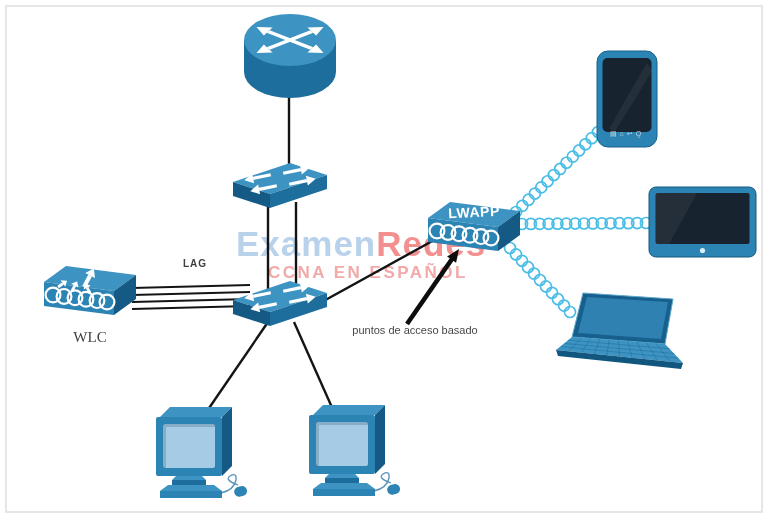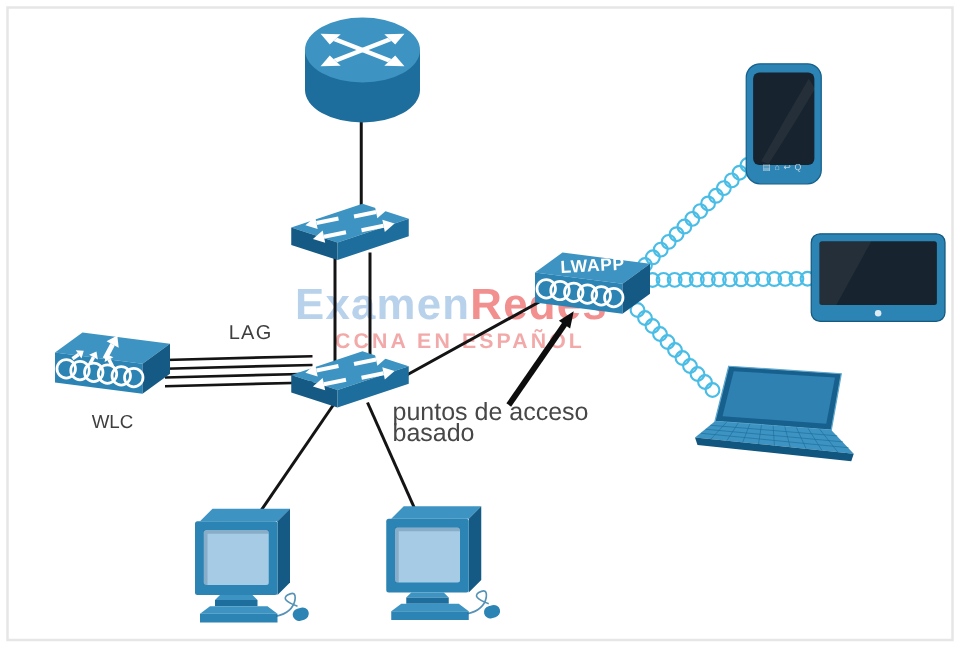--- a/index.html
+++ b/index.html
@@ -9,25 +9,25 @@
   
   .wm1{position:absolute;left:236px;top:224px;font-size:35px;font-weight:bold;letter-spacing:1px;
     white-space:nowrap;z-index:1;}
   .wm1 .wmb{color:var(--watermark-blue);text-align:center;}
   .wm1 .wmr{color:var(--watermark-red);}
   .wm2{position:absolute;left:268px;top:263px;font-size:17px;font-weight:bold;letter-spacing:2.5px;
     color:var(--watermark-subtitle);white-space:nowrap;z-index:1;}
   svg.scene{position:absolute;left:0;top:0;z-index:2;}
   
   .lbl{position:absolute;z-index:3;color:var(--label-text);}
-  .lag{left:183px;top:258px;font-size:16px;font-weight:normal;letter-spacing:1px;}
-  .wlc{left:44px;top:329px;width:92px;text-align:center;font-size:15px;}
+  .lag{left:183px;top:258px;font-size:10px;font-weight:bold;letter-spacing:1px;}
+  .wlc{left:44px;top:329px;width:92px;text-align:center;font-size:15px;font-family:Liberation Serif, serif;}
   .lwapp{left:430px;top:204px;width:88px;text-align:center;font-size:14px;font-weight:bold;
     color:#fff;transform:rotate(-3deg);letter-spacing:.5px;}
-  .annot{left:314px;top:322px;width:180px;text-align:left;font-size:20px;line-height:17px;
+  .annot{left:325px;top:322px;width:180px;text-align:center;font-size:11px;line-height:17px;
     color:#474747;}
   .phone-icons{left:601px;top:130px;width:52px;text-align:center;font-size:7px;letter-spacing:3px;
     color:#c3d4df;z-index:3;position:absolute;}
   
   .f-top{fill:var(--device-top);} .f-blue{fill:var(--device-blue);}
   .f-dark{fill:var(--device-dark);} .f-end{fill:var(--device-end);}
   .f-white{fill:#ffffff;} .f-screen{fill:var(--screen-dark);} .f-pcscreen{fill:var(--pc-screen);}
   .ring{fill:none;stroke:#fff;stroke-width:2.2;}
   .cable{stroke:var(--cable);stroke-width:2.4;fill:none;}
   .lagline{stroke:var(--cable);stroke-width:2.2;fill:none;}

